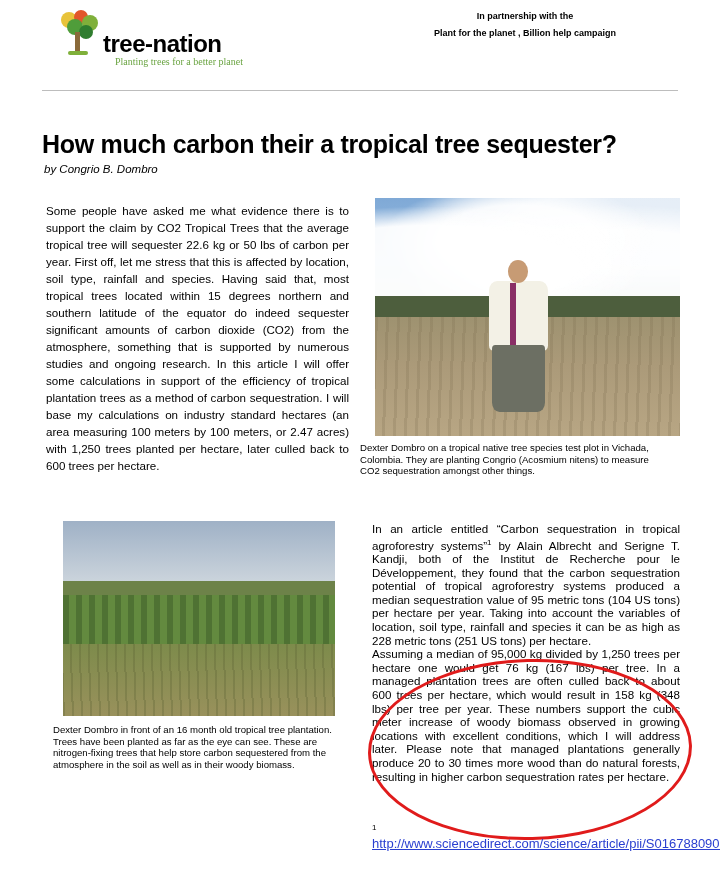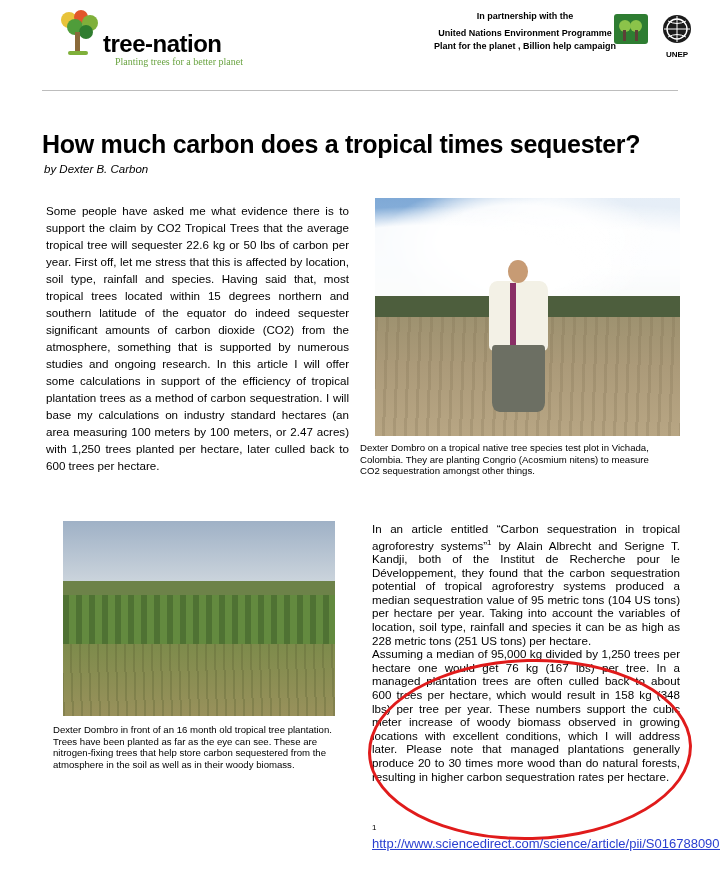--- a/index.html
+++ b/index.html
@@ -284,45 +284,29 @@
       <circle cx="29" cy="22" r="7" fill="#2f7d2f"></circle>
       <rect x="18" y="22" width="5" height="22" fill="#8a6a3a"></rect>
       <rect x="11" y="41" width="20" height="4" rx="2" fill="#7fb03a"></rect>
     </svg>
     <div class="logo-word">tree-nation</div>
     <div class="logo-tag">Planting trees for a better planet</div>
   </div>
 
   <div class="partner-block">
     <div class="partner-title">In partnership with the</div>
-    <div>United Nations Environment Programme</div>
     <div>Plant for the planet , Billion help campaign</div>
   </div>
 
-  <div class="partner-logos">
-    <svg class="pl-icon" style="left:0; top:2px;" viewBox="0 0 34 34">
-      <rect x="0" y="0" width="34" height="30" rx="3" fill="#2e7d32"></rect>
-      <circle cx="11" cy="12" r="6" fill="#8bc34a"></circle>
-      <circle cx="22" cy="12" r="6" fill="#8bc34a"></circle>
-      <rect x="9" y="16" width="3" height="11" fill="#5d4037"></rect>
-      <rect x="21" y="16" width="3" height="11" fill="#5d4037"></rect>
-    </svg>
-    <svg class="pl-icon" style="left:46px; top:2px;" viewBox="0 0 34 34">
-      <circle cx="17" cy="15" r="14" fill="#1b1b1b"></circle>
-      <circle cx="17" cy="15" r="10" fill="none" stroke="#ffffff" stroke-width="1.4"></circle>
-      <path d="M4 15 H30 M17 2 V28 M8 7 Q17 12 26 7 M8 23 Q17 18 26 23" stroke="#ffffff" stroke-width="1" fill="none"></path>
-    </svg>
-    <div class="pl-label" style="left:43px; top:38px;">UNEP</div>
-  </div>
 
   <div class="header-rule"></div>
 </div>
 
-<div class="title">How much carbon does a tropical times sequester?</div>
-<div class="byline">by Dexter B. Carbon</div>
+<div class="title">How much carbon their a tropical tree sequester?</div>
+<div class="byline">by Congrio B. Dombro</div>
 
 <div class="col-left">
   <p>Some people have asked me what evidence there is to support the claim by CO2 Tropical Trees that the average tropical tree will sequester 22.6 kg or 50 lbs of carbon per year. First off, let me stress that this is affected by location, soil type, rainfall and species. Having said that, most tropical trees located within 15 degrees northern and southern latitude of the equator do indeed sequester significant amounts of carbon dioxide (CO2) from the atmosphere, something that is supported by numerous studies and ongoing research. In this article I will offer some calculations in support of the efficiency of tropical plantation trees as a method of carbon sequestration. I will base my calculations on industry standard hectares (an area measuring 100 meters by 100 meters, or 2.47 acres) with 1,250 trees planted per hectare, later culled back to 600 trees per hectare.</p>
 </div>
 
 <div class="photo1">
   <div class="p1-clouds"></div>
   <div class="p1-treeline"></div>
   <div class="p1-ground"></div>
   <div class="p1-person">

